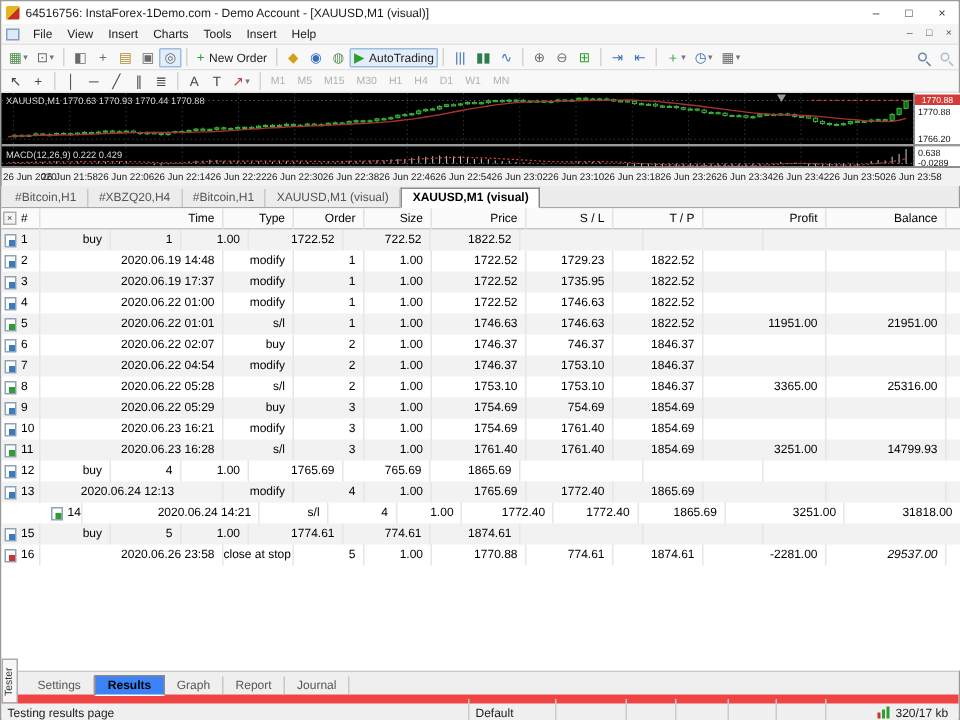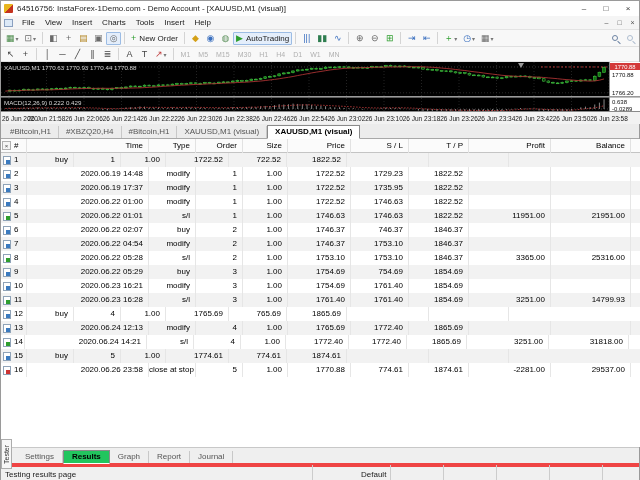--- a/index.html
+++ b/index.html
@@ -64,24 +64,24 @@
   .ticon.doc::after { background:#3a7abf; }
   .ticon.up::after { background:#2e9e2e; }
   .ticon.down::after { background:#cc3333; }
 
   
   .tester-tab { position:absolute; left:0; top:438px; width:11px; height:30px; background:#f7f7f7; border:1px solid #adadad; writing-mode:vertical-rl; transform:rotate(180deg); font-size:7px; color:#333; display:flex; align-items:center; justify-content:center; z-index:5; }
 
   
   .bottom-tabs { height:16px; background:#efefef; border-top:1px solid #c8c8c8; display:flex; align-items:flex-end; padding-left:16px; font-size:8px; }
   .btab { padding:1px 8px 2px 8px; color:#555; border-right:1px solid #c8c8c8; }
-  .btab.active { background:#22c55e; border:1px solid #8a8a8a; border-bottom:1px solid #fff; font-weight:bold; color:#000; margin-bottom:-1px; }
+  .btab.active { background:#3b82f6; border:1px solid #8a8a8a; border-bottom:1px solid #fff; font-weight:bold; color:#000; margin-bottom:-1px; }
 
   
-  .statusbar { height:18px; background:#f0f0f0; border-top:4px solid #ef4444; display:flex; align-items:center; font-size:8px; color:#1a1a1a;gap:44px; }
+  .statusbar { height:18px; background:#f0f0f0; border-top:6px solid #ef4444; display:flex; align-items:center; font-size:8px; color:#1a1a1a; }
   .sb-cell { height:18px; display:flex; align-items:center; border-right:1px solid #cccccc; padding:0 4px; white-space:nowrap; }
   .sb-msg { flex:none; width:312px; }
   .sb-profile { width:58px; }
   .sb-conn { flex:1; border-right:none; padding-left:34px; }
   .kb-icon { display:inline-flex; align-items:flex-end; height:8px; margin-right:3px; }
   .kb-icon i { display:block; width:2px; margin-right:1px; }
   .kb-icon .b1 { height:4px; background:#c0392b; }
   .kb-icon .b2 { height:6px; background:#2e9e2e; }
   .kb-icon .b3 { height:8px; background:#2e9e2e; }
 </style>
@@ -904,32 +904,32 @@
           <span class="tcell" style="width: 58px;">765.69</span>
           <span class="tcell" style="width: 60px;">1865.69</span>
           <span class="tcell" style="width: 82px;"></span>
           <span class="tcell" style="width: 80px;"></span>
         </div>
         <div class="trow">
           <span class="tcell first" style="width: 26px;">
             <span class="ticon doc"></span>
             <span>13</span>
           </span>
-          <span class="tcell" style="width: 122px;">2020.06.24 12:13</span>
+          <span class="tcell" style="width: 122px; text-align: center;">2020.06.24 12:13</span>
           <span class="tcell" style="width: 47px;">modify</span>
           <span class="tcell" style="width: 47px;">4</span>
           <span class="tcell" style="width: 45px;">1.00</span>
           <span class="tcell" style="width: 63px;">1765.69</span>
           <span class="tcell" style="width: 58px;">1772.40</span>
           <span class="tcell" style="width: 60px;">1865.69</span>
           <span class="tcell" style="width: 82px;"></span>
           <span class="tcell" style="width: 80px;"></span>
         </div>
         <div class="trow">
-          <span class="tcell first" style="width: 24px;">
+          <span class="tcell first" style="width: 24px; margin-left: 31px;">
             <span class="ticon up"></span>
             <span>14</span>
           </span>
           <span class="tcell" style="width: 122px;">2020.06.24 14:21</span>
           <span class="tcell" style="width: 47px;">s/l</span>
           <span class="tcell" style="width: 47px;">4</span>
           <span class="tcell" style="width: 45px;">1.00</span>
           <span class="tcell" style="width: 63px;">1772.40</span>
           <span class="tcell" style="width: 58px;">1772.40</span>
           <span class="tcell" style="width: 60px;">1865.69</span>
@@ -956,21 +956,21 @@
             <span>16</span>
           </span>
           <span class="tcell" style="width: 122px;">2020.06.26 23:58</span>
           <span class="tcell" style="width: 47px;">close at stop</span>
           <span class="tcell" style="width: 47px;">5</span>
           <span class="tcell" style="width: 45px;">1.00</span>
           <span class="tcell" style="width: 63px;">1770.88</span>
           <span class="tcell" style="width: 58px;">774.61</span>
           <span class="tcell" style="width: 60px;">1874.61</span>
           <span class="tcell" style="width: 82px;">-2281.00</span>
-          <span class="tcell" style="width: 80px;">29537.00</span>
+          <span class="tcell" style="width: 80px; font-style: italic;">29537.00</span>
         </div>
       </div>
   </div>
 
   <div class="tester-tab">Tester</div>
 
   <div class="bottom-tabs" id="bottom-tabs">
       <span class="btab">Settings</span>
       <span class="btab active">Results</span>
       <span class="btab">Graph</span>

